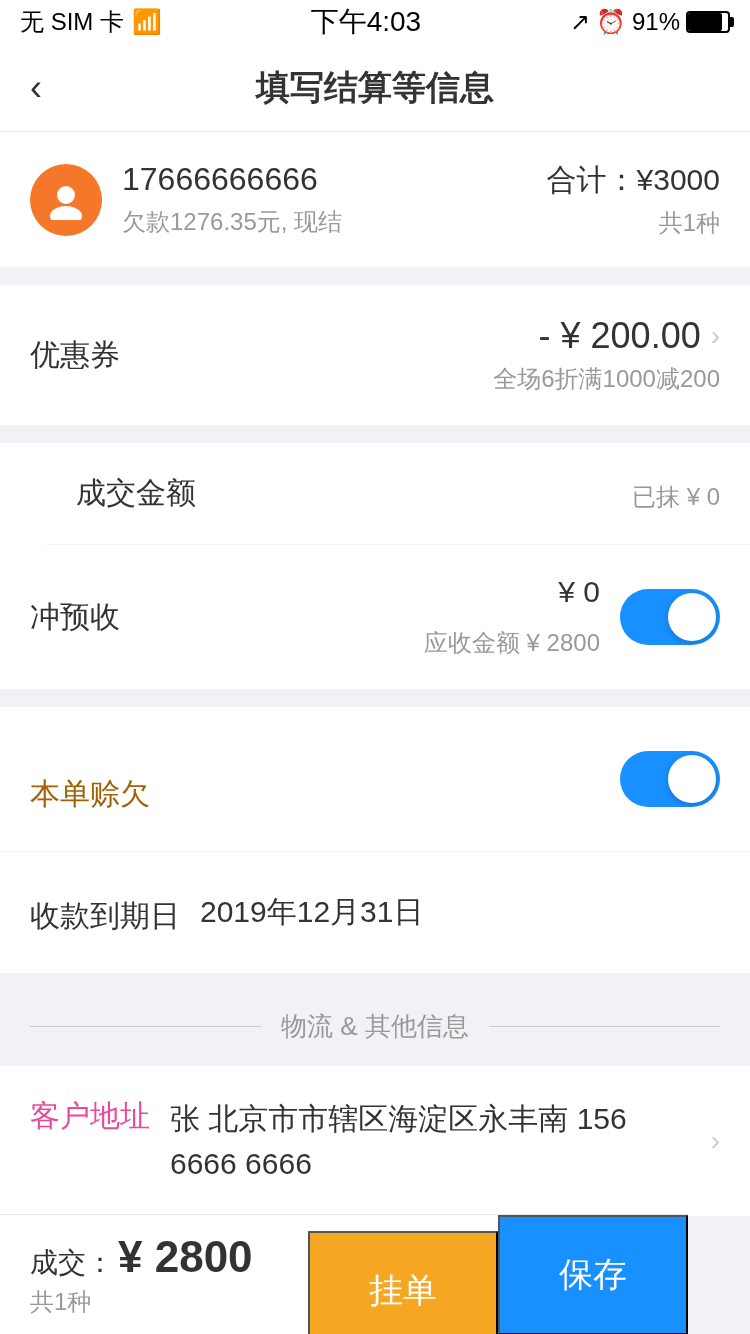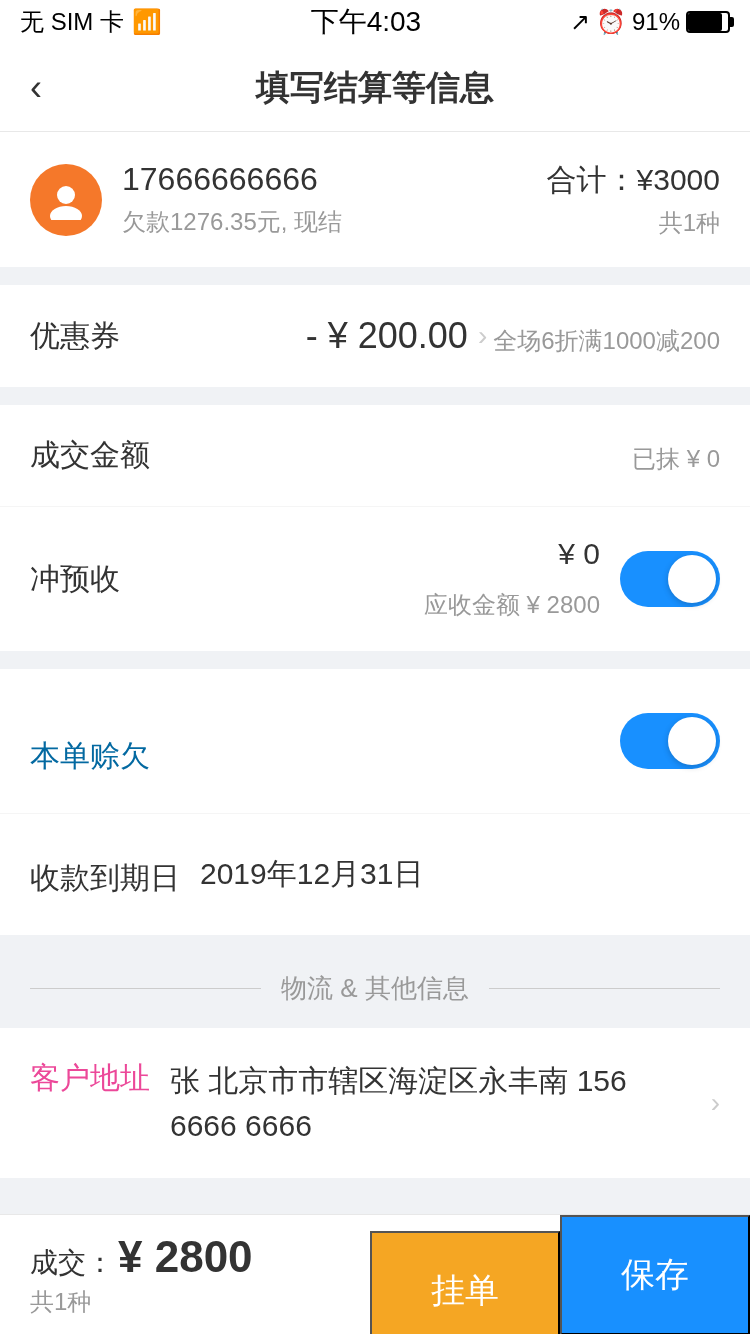--- a/index.html
+++ b/index.html
@@ -89,21 +89,21 @@
     }
     .section-row {
       display: flex;
       align-items: center;
       justify-content: space-between;
       padding: 30px 30px;
       border-bottom: 1px solid #f5f5f5;
     }
     .section-row:last-child { border-bottom: none; }
     .row-label { font-size: 30px; color: #333; }
-    .row-right { display: flex; flex-direction: row; align-items: flex-end; gap: 6px; }
+    .row-right { display: flex; flex-direction: column; align-items: flex-end; gap: 6px; }
     .discount-amount { font-size: 36px; color: #333; font-weight: 500; }
     .discount-sub { font-size: 24px; color: #999; }
     .chevron { color: #ccc; font-size: 28px; margin-left: 10px; }
 
     
     .divider {
       height: 16px;
       background: #f0f2f5;
     }
 
@@ -111,20 +111,21 @@
     .amount-section {
       background: #fff;
       margin-bottom: 2px;
     }
     .amount-row {
       display: flex;
       align-items: center;
       justify-content: space-between;
       padding: 30px 30px;
       border-bottom: 1px solid #f5f5f5;
+      margin-left: 46px;
     }
     .amount-row:last-child { border-bottom: none; }
     .amount-label { font-size: 30px; color: #333; }
     .amount-value-group { display: flex; align-items: center; gap: 20px; }
     .amount-number { font-size: 52px; color: #1890ff; font-weight: 500; }
     .round-btn {
       border: 1px solid #ccc;
       border-radius: 8px;
       padding: 10px 24px;
       font-size: 26px;
@@ -170,21 +171,21 @@
     }
 
     
     .debt-row {
       display: flex;
       align-items: center;
       justify-content: space-between;
       padding: 36px 30px;
       background: #fff;
     }
-    .debt-label { font-size: 30px; color: #0369a1; margin-top: 31px; }
+    .debt-label { font-size: 30px; color: #a16207; margin-top: 31px; }
 
     
     .date-row {
       display: flex;
       align-items: center;
       padding: 36px 30px;
       background: #fff;
       gap: 20px;
       border-top: 1px solid #f5f5f5;
     }
@@ -221,21 +222,21 @@
     .address-chevron { color: #ccc; font-size: 28px; margin-left: 10px; align-self: center; }
 
     
     .bottom-spacer { height: 160px; background: #f0f2f5; }
 
     
     .footer {
       position: fixed;
       bottom: 0;
       left: 0;
-      width: 750px;
+      width: 688px;
       height: 120px;
       display: flex;
       align-items: center;
       background: #fff;
       border-top: 1px solid #e8e8e8;
     }
     .footer-info {
       flex: 1;
       padding: 0 30px;
     }

